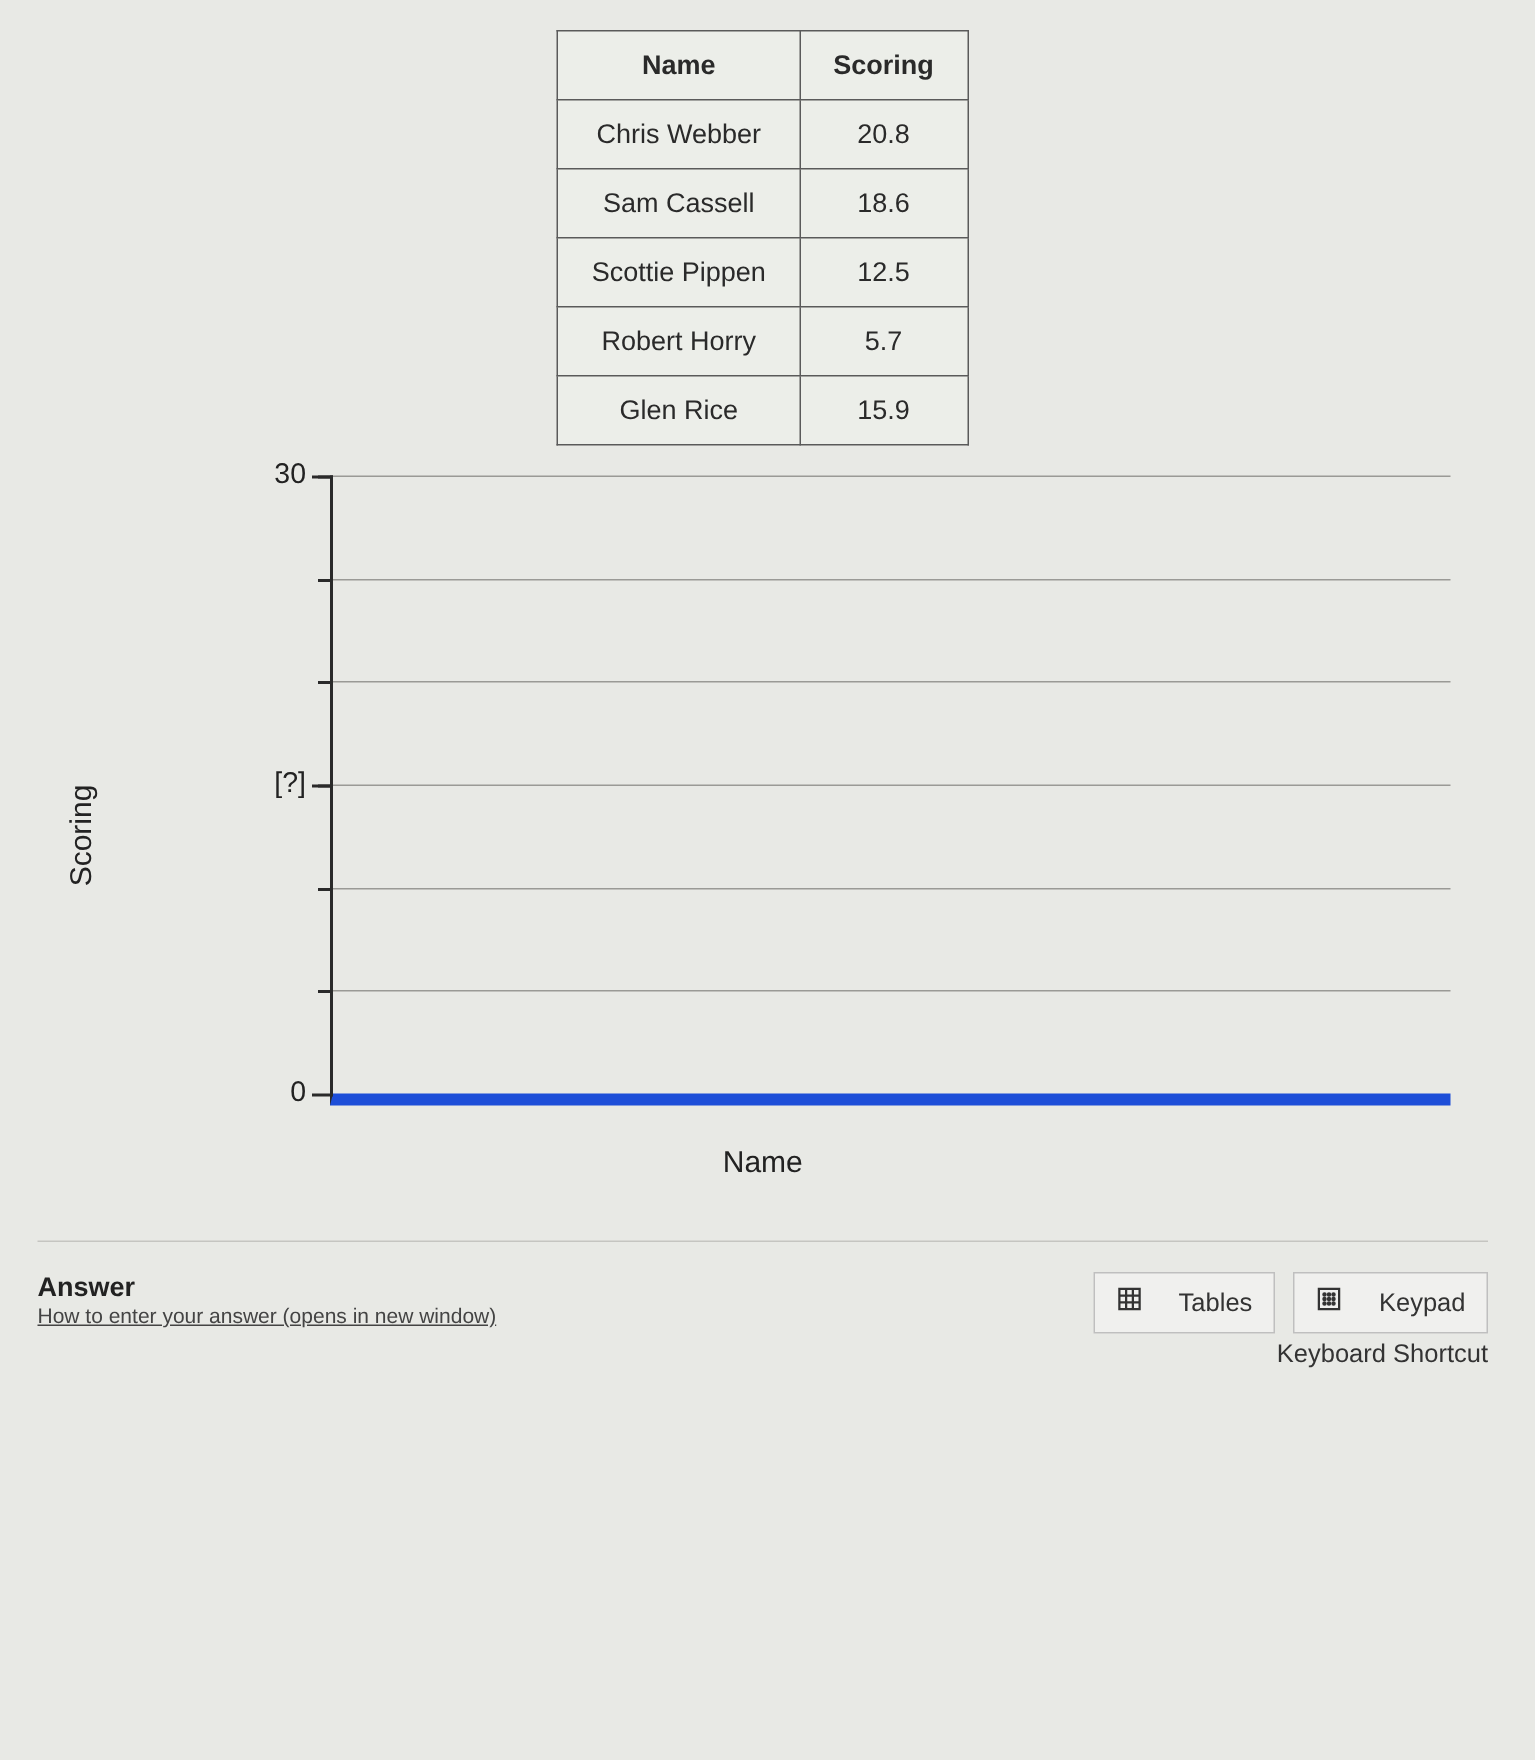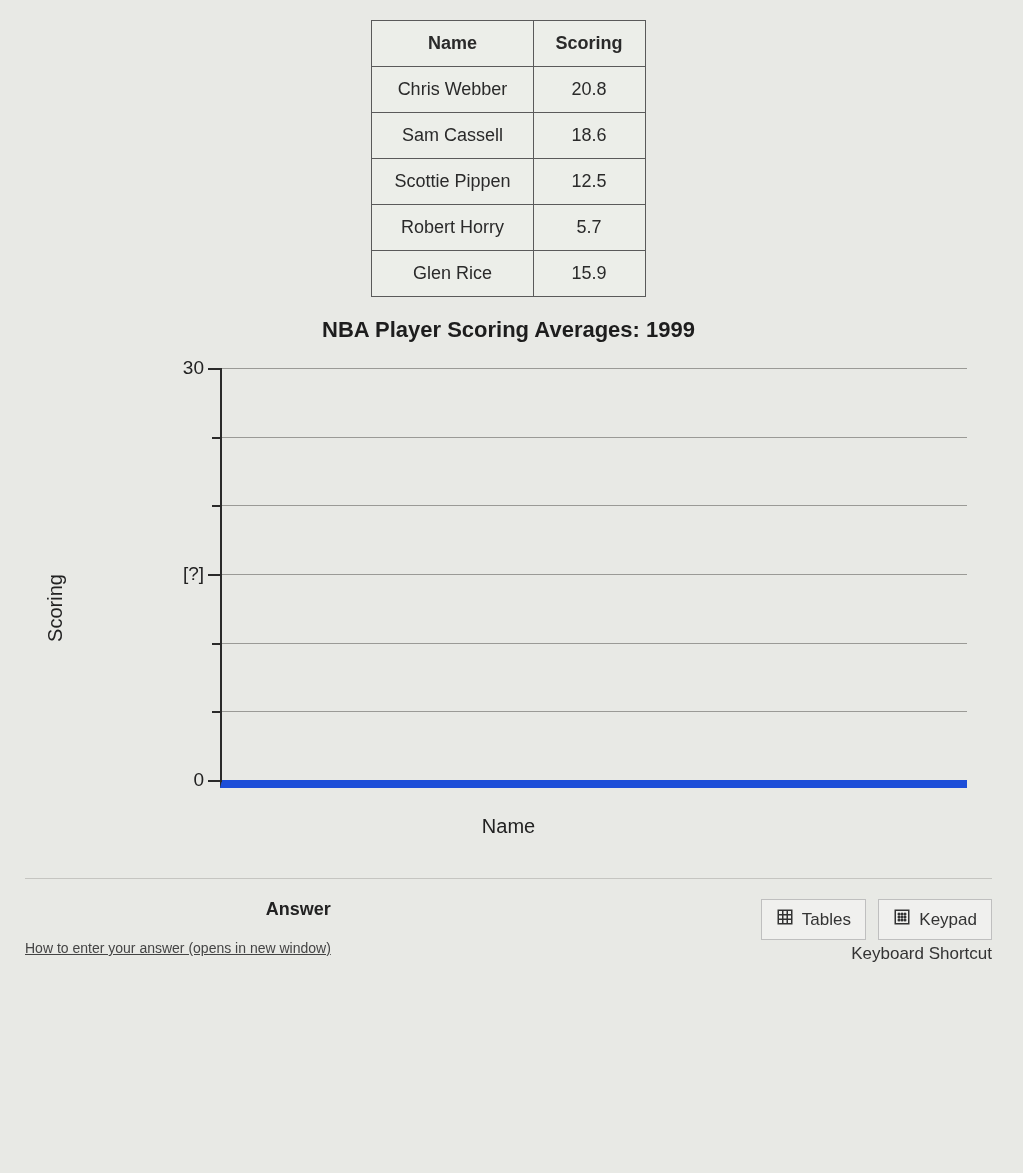--- a/index.html
+++ b/index.html
@@ -115,35 +115,34 @@
       border-top: 1px solid #c5c5c1;
       padding-top: 20px;
       display: flex;
       justify-content: space-between;
       align-items: flex-start;
     }
     .answer-left .answer-title {
       font-size: 18px;
       font-weight: 700;
       color: #222;
-      margin-bottom: 20px;
-      text-align: right;
+      margin-bottom: 0;
     }
     .answer-left .answer-hint {
       font-size: 14px;
       color: #444;
       text-decoration: underline;
     }
     .answer-right {
       text-align: right;
     }
     .tool-btn {
       display: inline-flex;
       align-items: center;
-      gap: 8px;
+      gap: 24px;
       border: 1px solid #bfbfbf;
       background: #f0f0ee;
       padding: 8px 14px;
       font-size: 17px;
       color: #333;
       margin-left: 8px;
       cursor: pointer;
     }
     .tool-btn svg { width: 18px; height: 18px; }
     .shortcut-text {
@@ -183,21 +182,20 @@
       </tr>
       <tr>
         <td>Glen Rice</td>
         <td>15.9</td>
       </tr>
     </tbody>
   </table>
 
 
 
-  <h2 class="chart-title">NBA Player Scoring Averages: 1999</h2>
 
   <div class="chart-wrap">
     <div class="ylabel">Scoring</div>
     <div class="plot-area" id="plot-area">
         <div class="gridline" style="top: 83.3333%;"></div>
         <div class="tick" style="top: 83.3333%;"></div>
         <div class="gridline" style="top: 66.6667%;"></div>
         <div class="tick" style="top: 66.6667%;"></div>
         <div class="gridline" style="top: 50%;"></div>
         <div class="tick" style="top: 50%;"></div>

